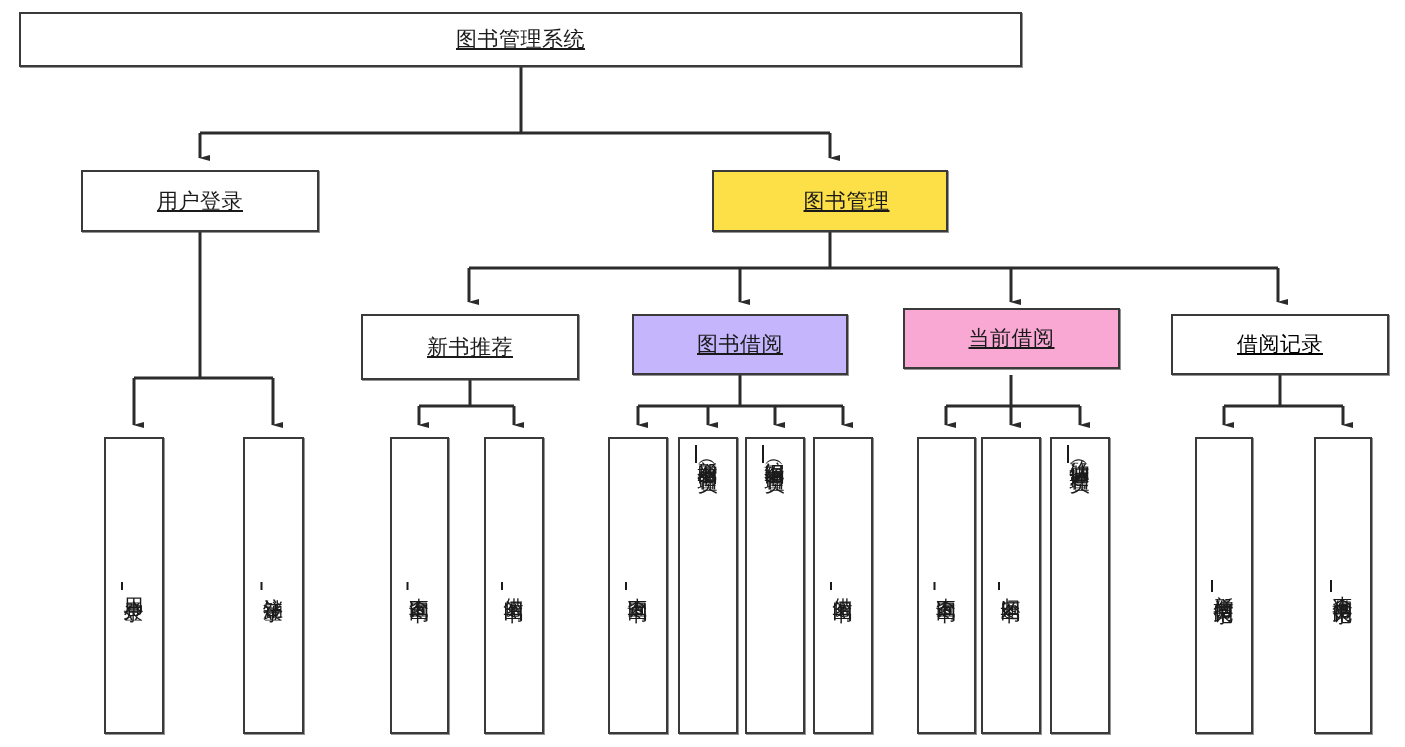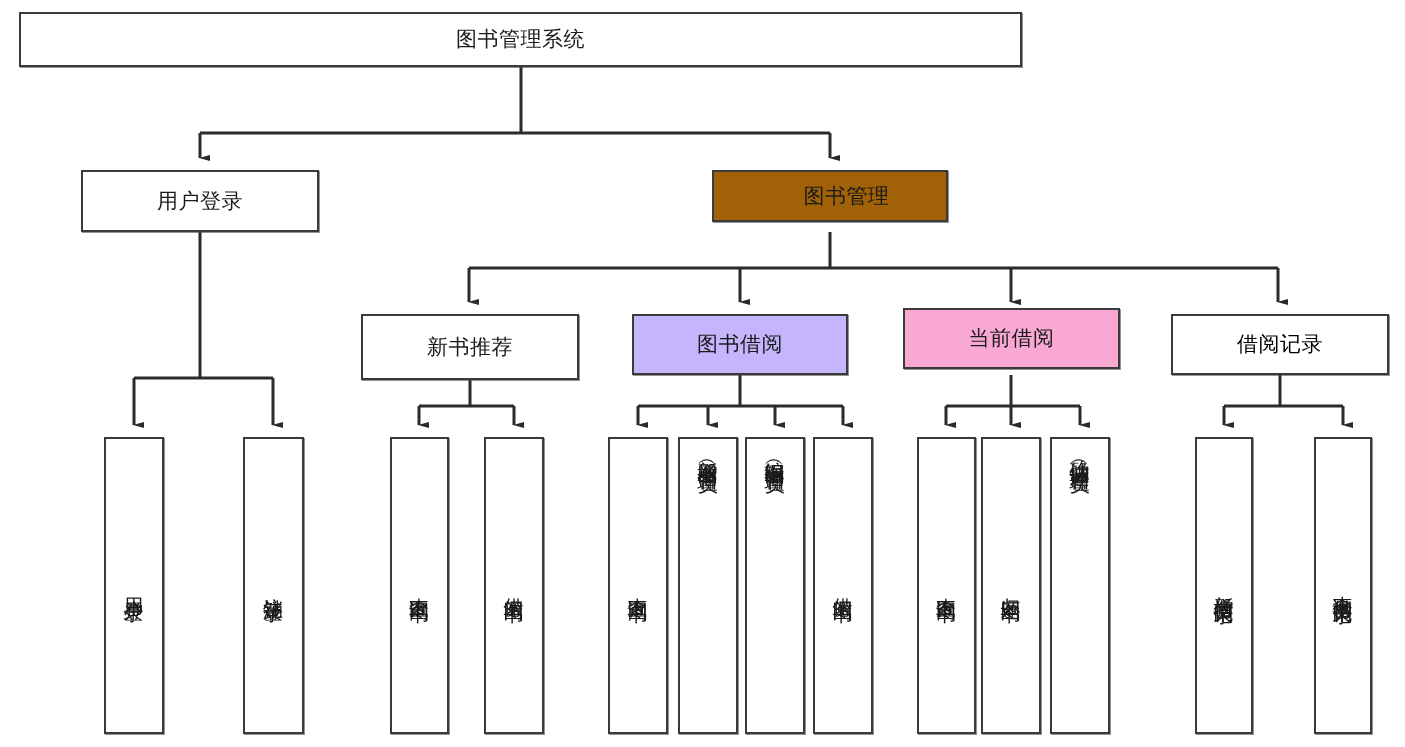--- a/index.html
+++ b/index.html
@@ -35,20 +35,21 @@
     justify-content: center;
     box-shadow: 1px 1px 0 rgba(60,60,60,0.55);
   }
   .node-label {
     color: #1a1a1a;
     font-size: 21px;
     line-height: 1.18;
     letter-spacing: 0.5px;
     text-align: center;
     white-space: nowrap;
+    text-decoration: underline;
   }
   .node.vertical .node-label {
     writing-mode: vertical-rl;
     text-orientation: upright;
     font-size: 20px;
     letter-spacing: 2px;
     line-height: 1;
   }
   .node.vertical {
     align-items: flex-start;
@@ -116,21 +117,21 @@
       </g>
   </svg>
 
   <div id="nodes-layer">
       <div class="node" style="left: 19px; top: 12px; width: 1003px; height: 55px; border-color: rgb(58, 58, 58); background: rgb(255, 255, 255);">
         <span class="node-label" style="color: rgb(26, 26, 26);">图书管理系统</span>
       </div>
       <div class="node" style="left: 81px; top: 170px; width: 238px; height: 62px; border-color: rgb(58, 58, 58); background: rgb(255, 255, 255);">
         <span class="node-label" style="color: rgb(26, 26, 26);">用户登录</span>
       </div>
-      <div class="node" style="left: 712px; top: 170px; width: 236px; height: 52px; border-color: rgb(58, 58, 58); background: #a16207; padding-left: 33px;">
+      <div class="node" style="left: 712px; top: 170px; width: 236px; height: 62px; border-color: rgb(58, 58, 58); background: #fde047; padding-left: 33px;">
         <span class="node-label" style="color: rgb(26, 26, 26);">图书管理</span>
       </div>
       <div class="node" style="left: 361px; top: 314px; width: 218px; height: 66px; border-color: rgb(58, 58, 58); background: rgb(255, 255, 255);">
         <span class="node-label" style="color: rgb(26, 26, 26);">新书推荐</span>
       </div>
       <div class="node" style="left: 632px; top: 314px; width: 216px; height: 61px; border-color: rgb(58, 58, 58); background: #c4b5fd;">
         <span class="node-label" style="color: rgb(26, 26, 26);">图书借阅</span>
       </div>
       <div class="node" style="left: 903px; top: 308px; width: 217px; height: 61px; border-color: rgb(58, 58, 58); background: #f9a8d4;">
         <span class="node-label" style="color: rgb(26, 26, 26);">当前借阅</span>

